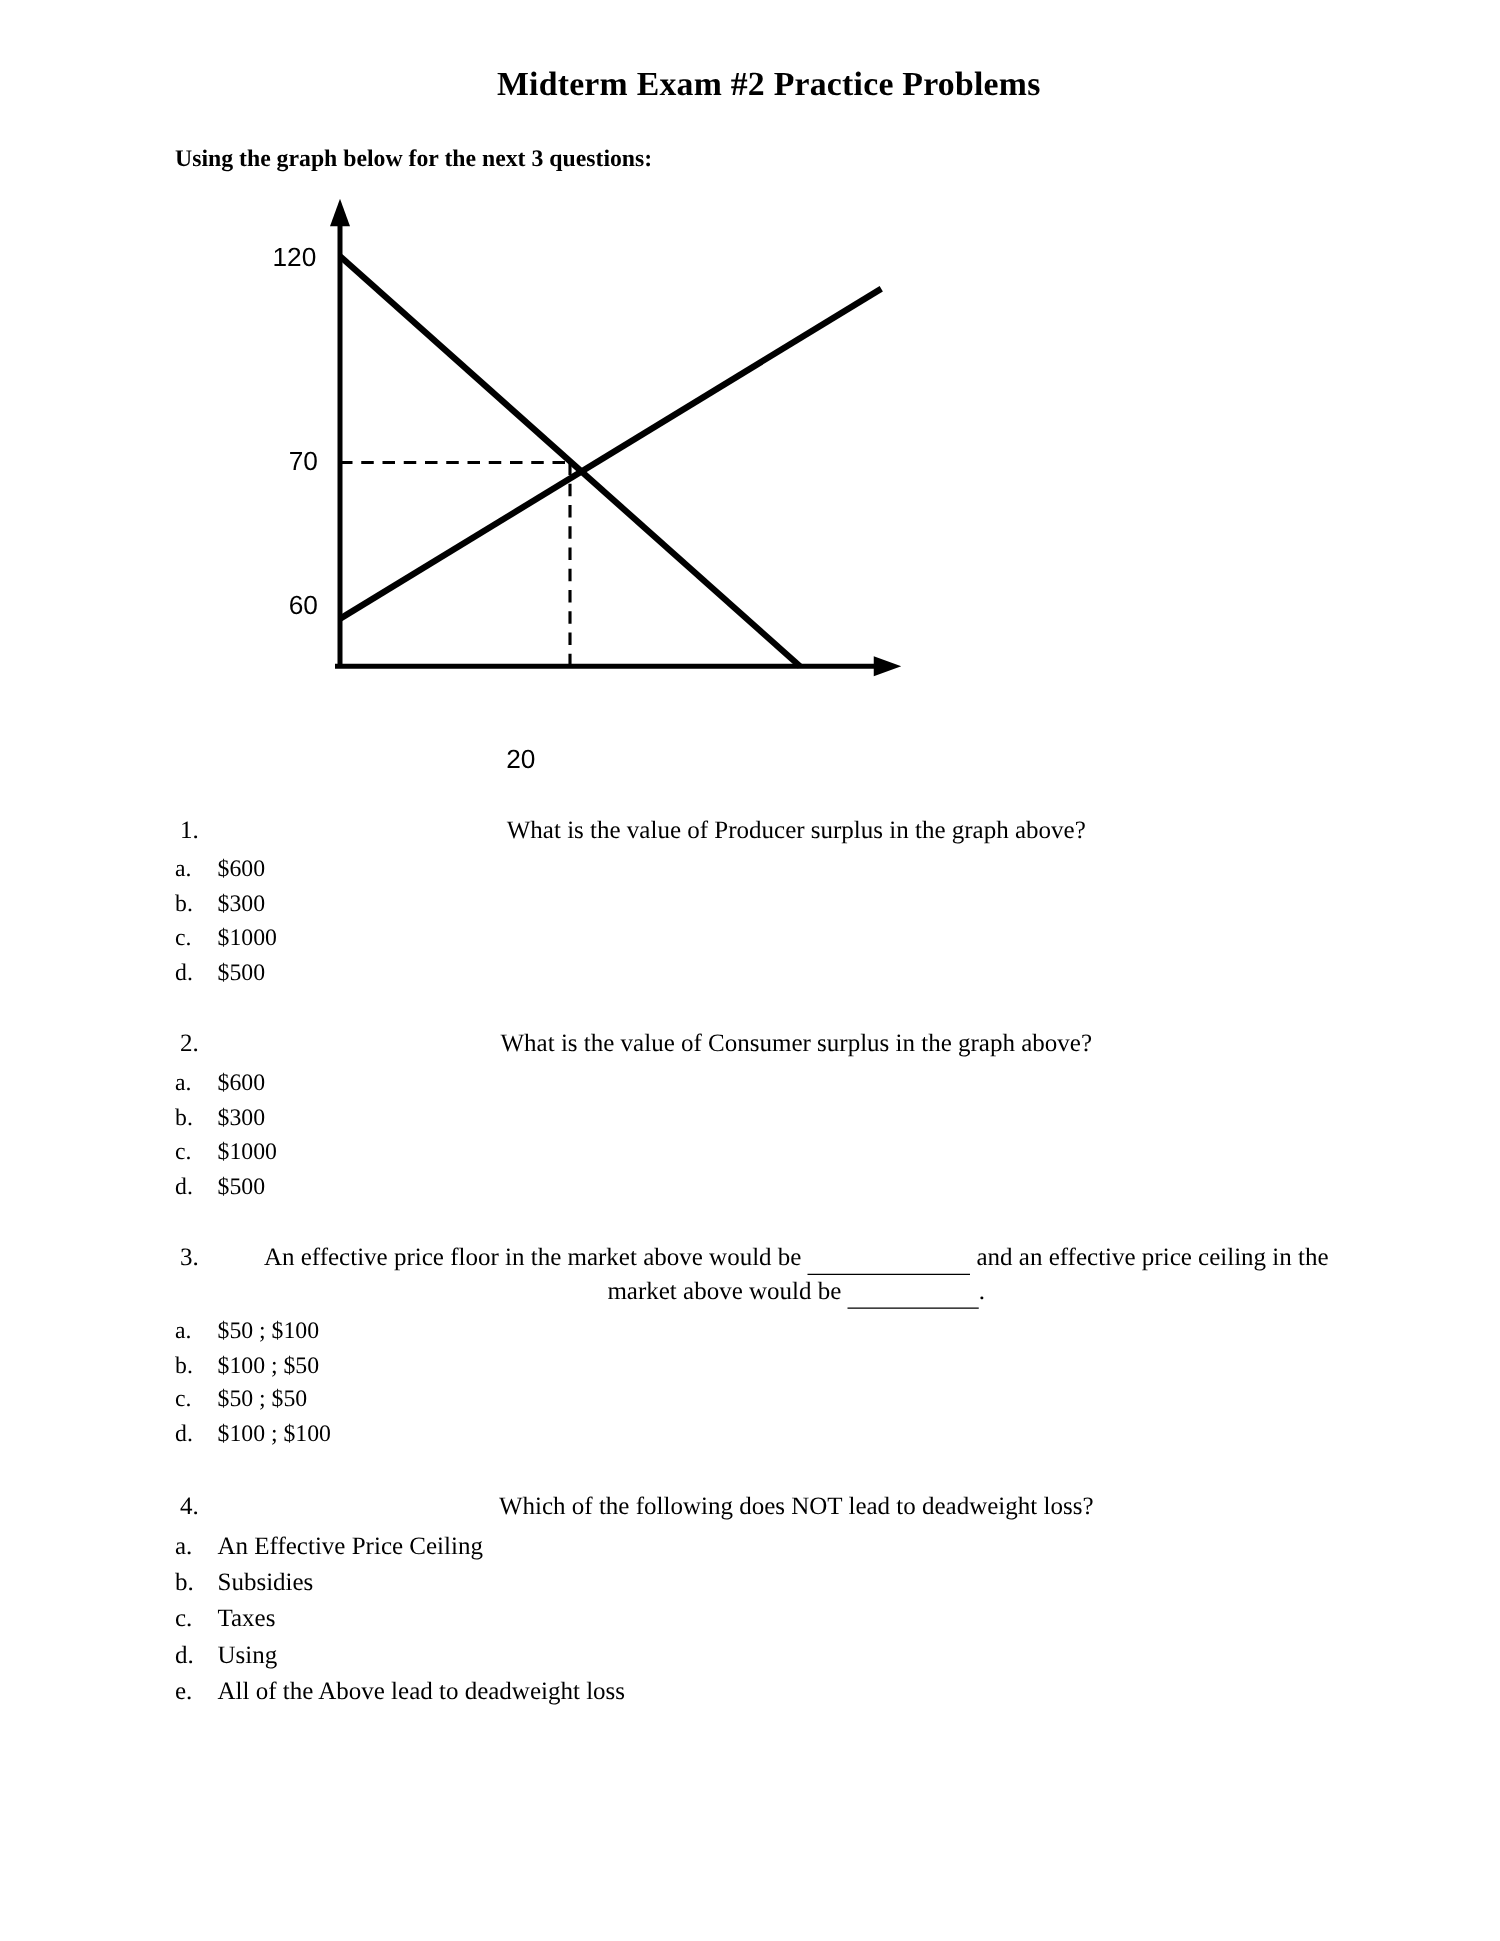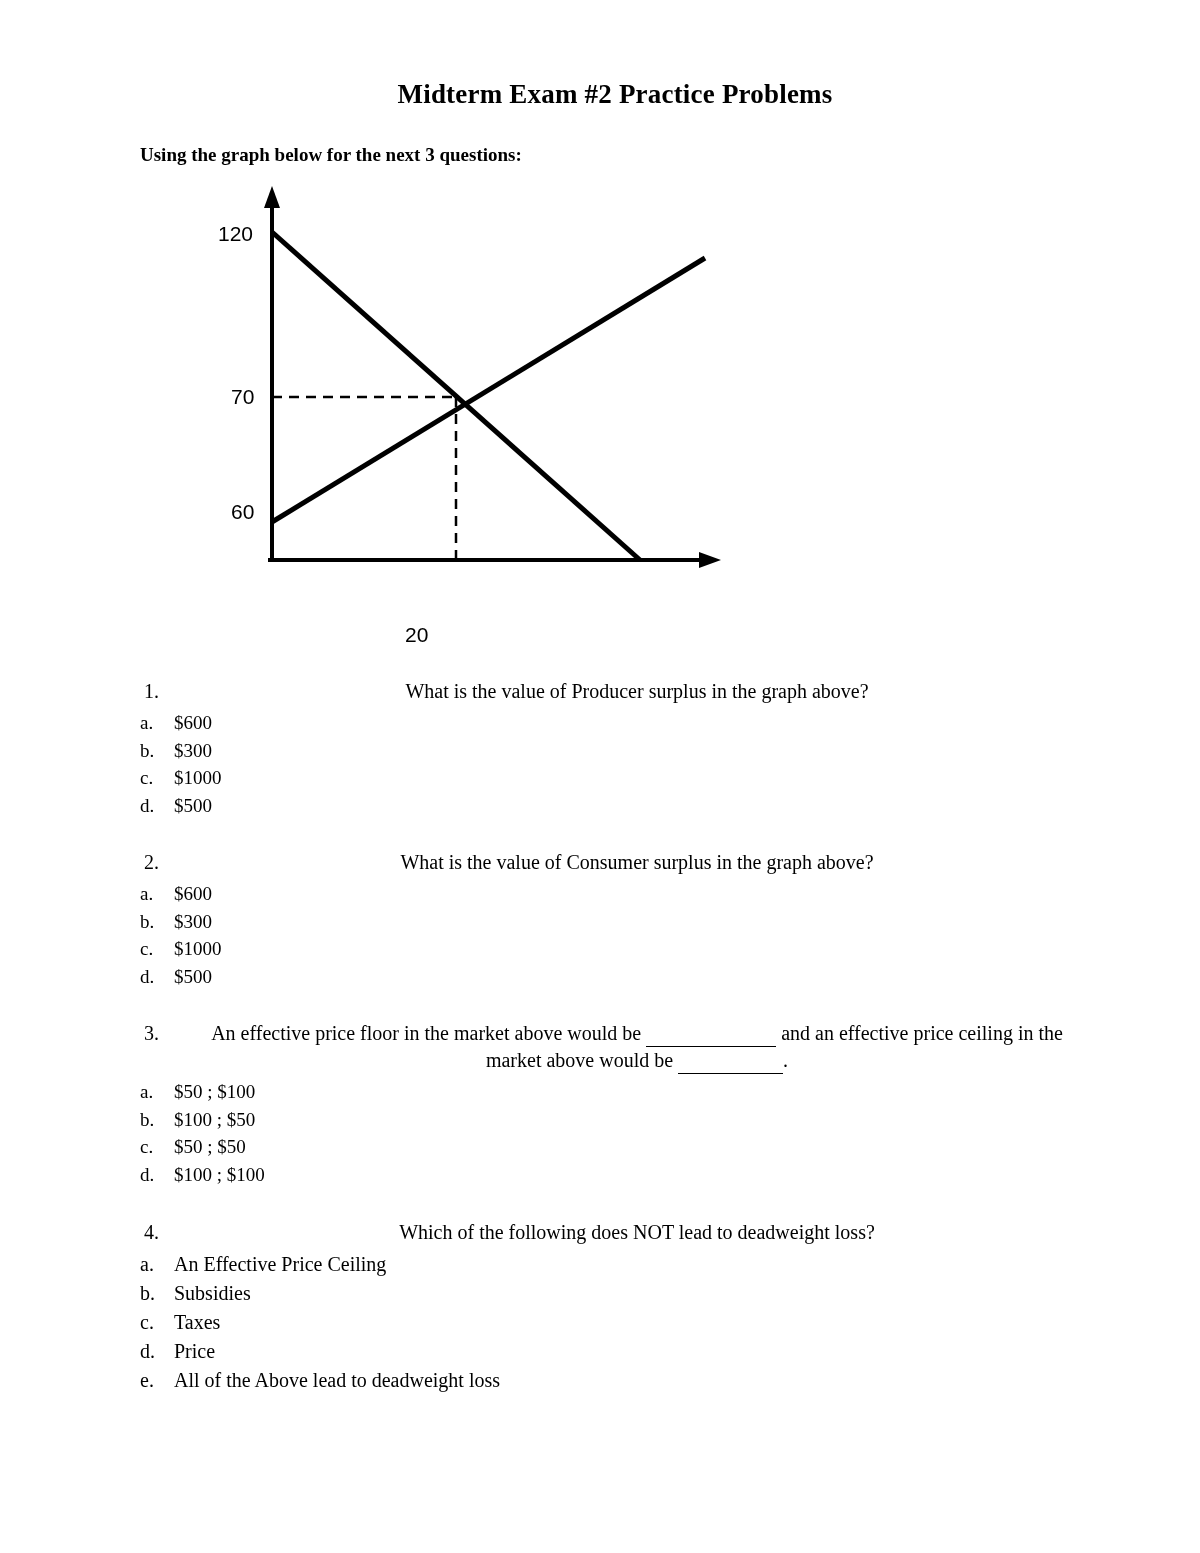--- a/index.html
+++ b/index.html
@@ -12,21 +12,21 @@
     height: 1553px;
     font-family: "Liberation Serif", serif;
     color: #000000;
     position: relative;
     overflow: hidden;
   }
   .page {
     width: 1200px;
     height: 1207px;
     box-sizing: border-box;
-    padding: 79px 110px 40px 140px;
+    padding: 52px 110px 40px 140px;
     position: relative;
   }
   .doc-title {
     text-align: center;
     font-weight: bold;
     font-size: 27px;
     letter-spacing: 0.2px;
     margin: 0 0 34px 0;
   }
   .intro-line {
@@ -227,21 +227,21 @@
         <li>
           <span class="ch-let">b.</span>
           <span>Subsidies</span>
         </li>
         <li>
           <span class="ch-let">c.</span>
           <span>Taxes</span>
         </li>
         <li>
           <span class="ch-let">d.</span>
-          <span>Price</span>
+          <span>Using</span>
         </li>
         <li>
           <span class="ch-let">e.</span>
           <span>All of the Above lead to deadweight loss</span>
         </li>
       </ul>
     </div>
 
   </div>
 </div>

